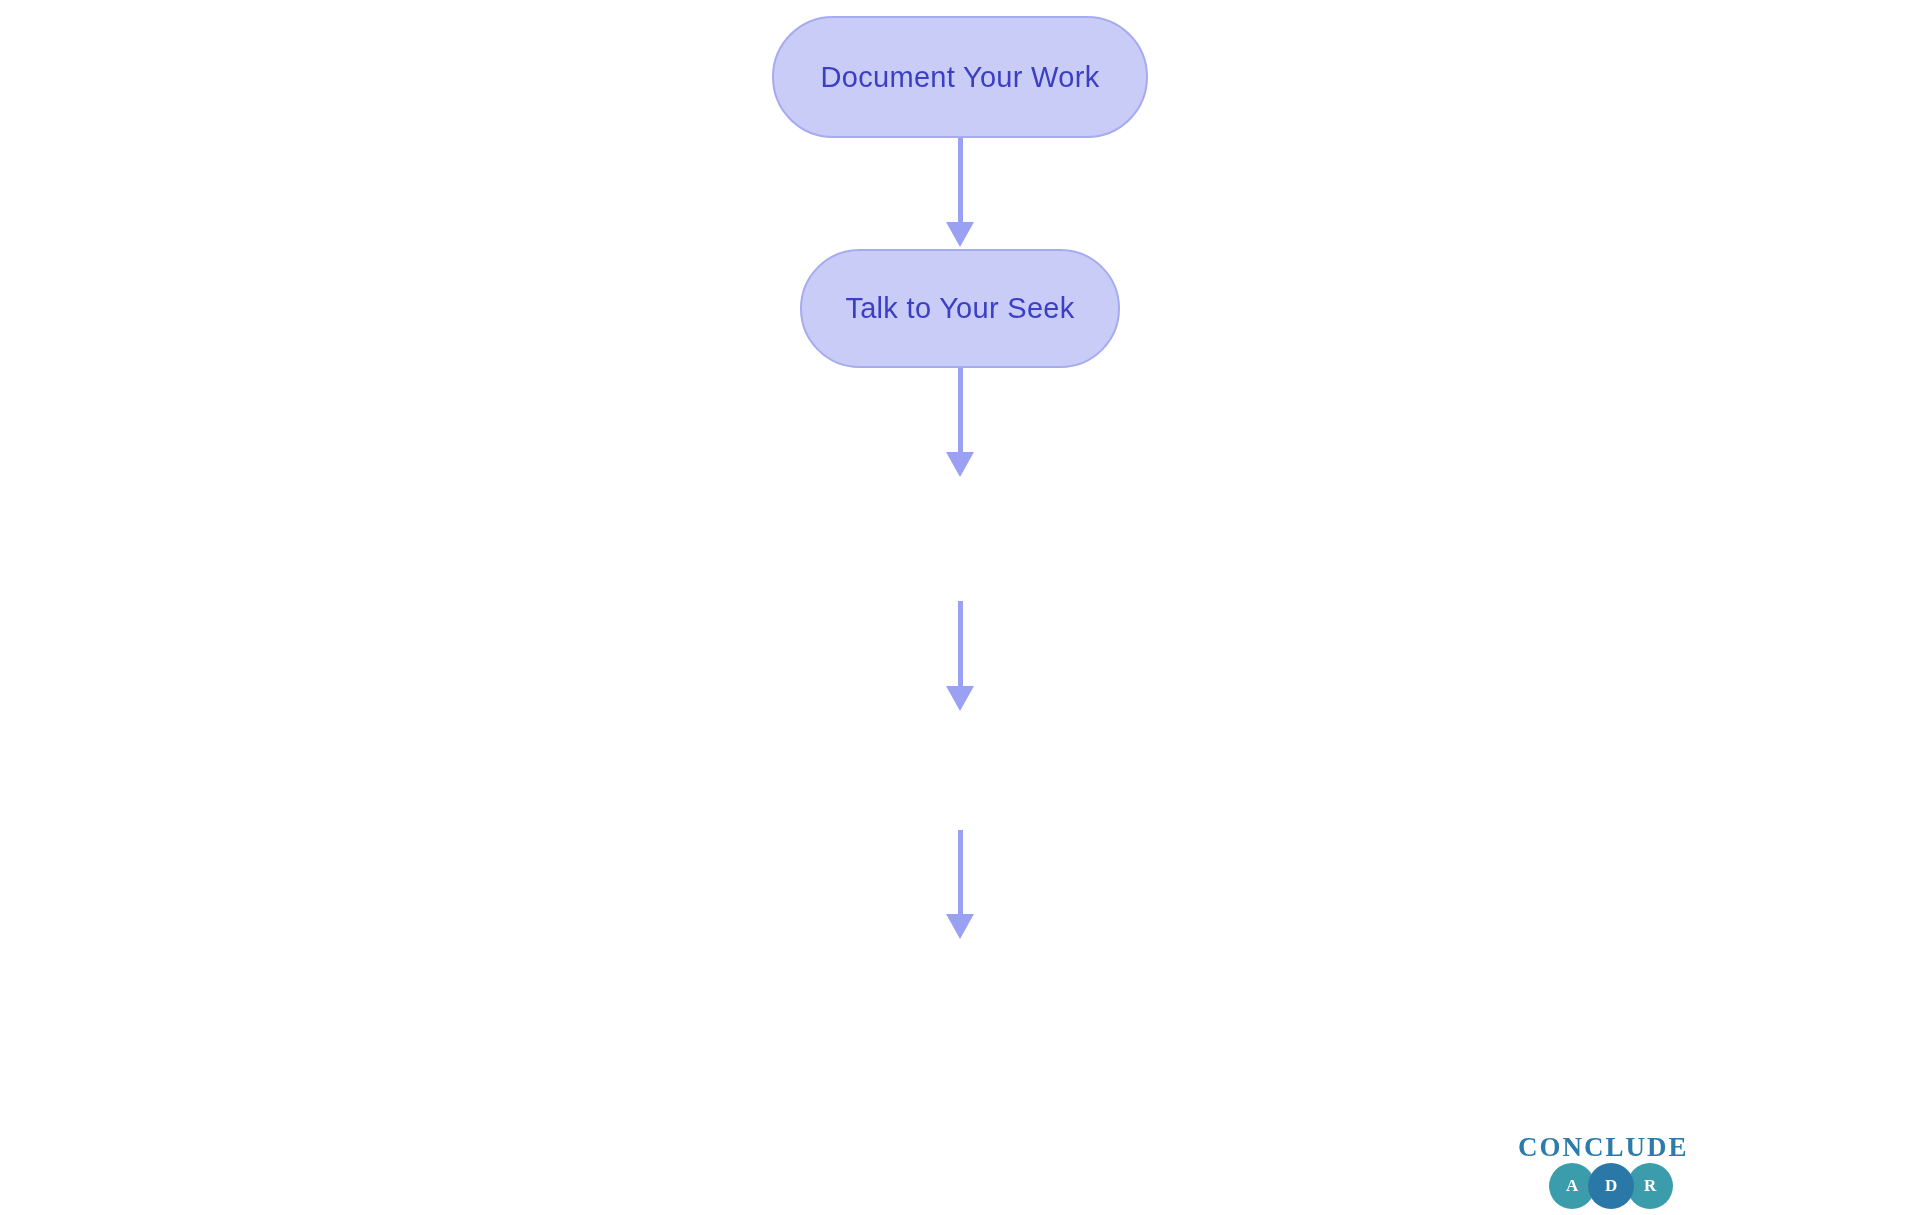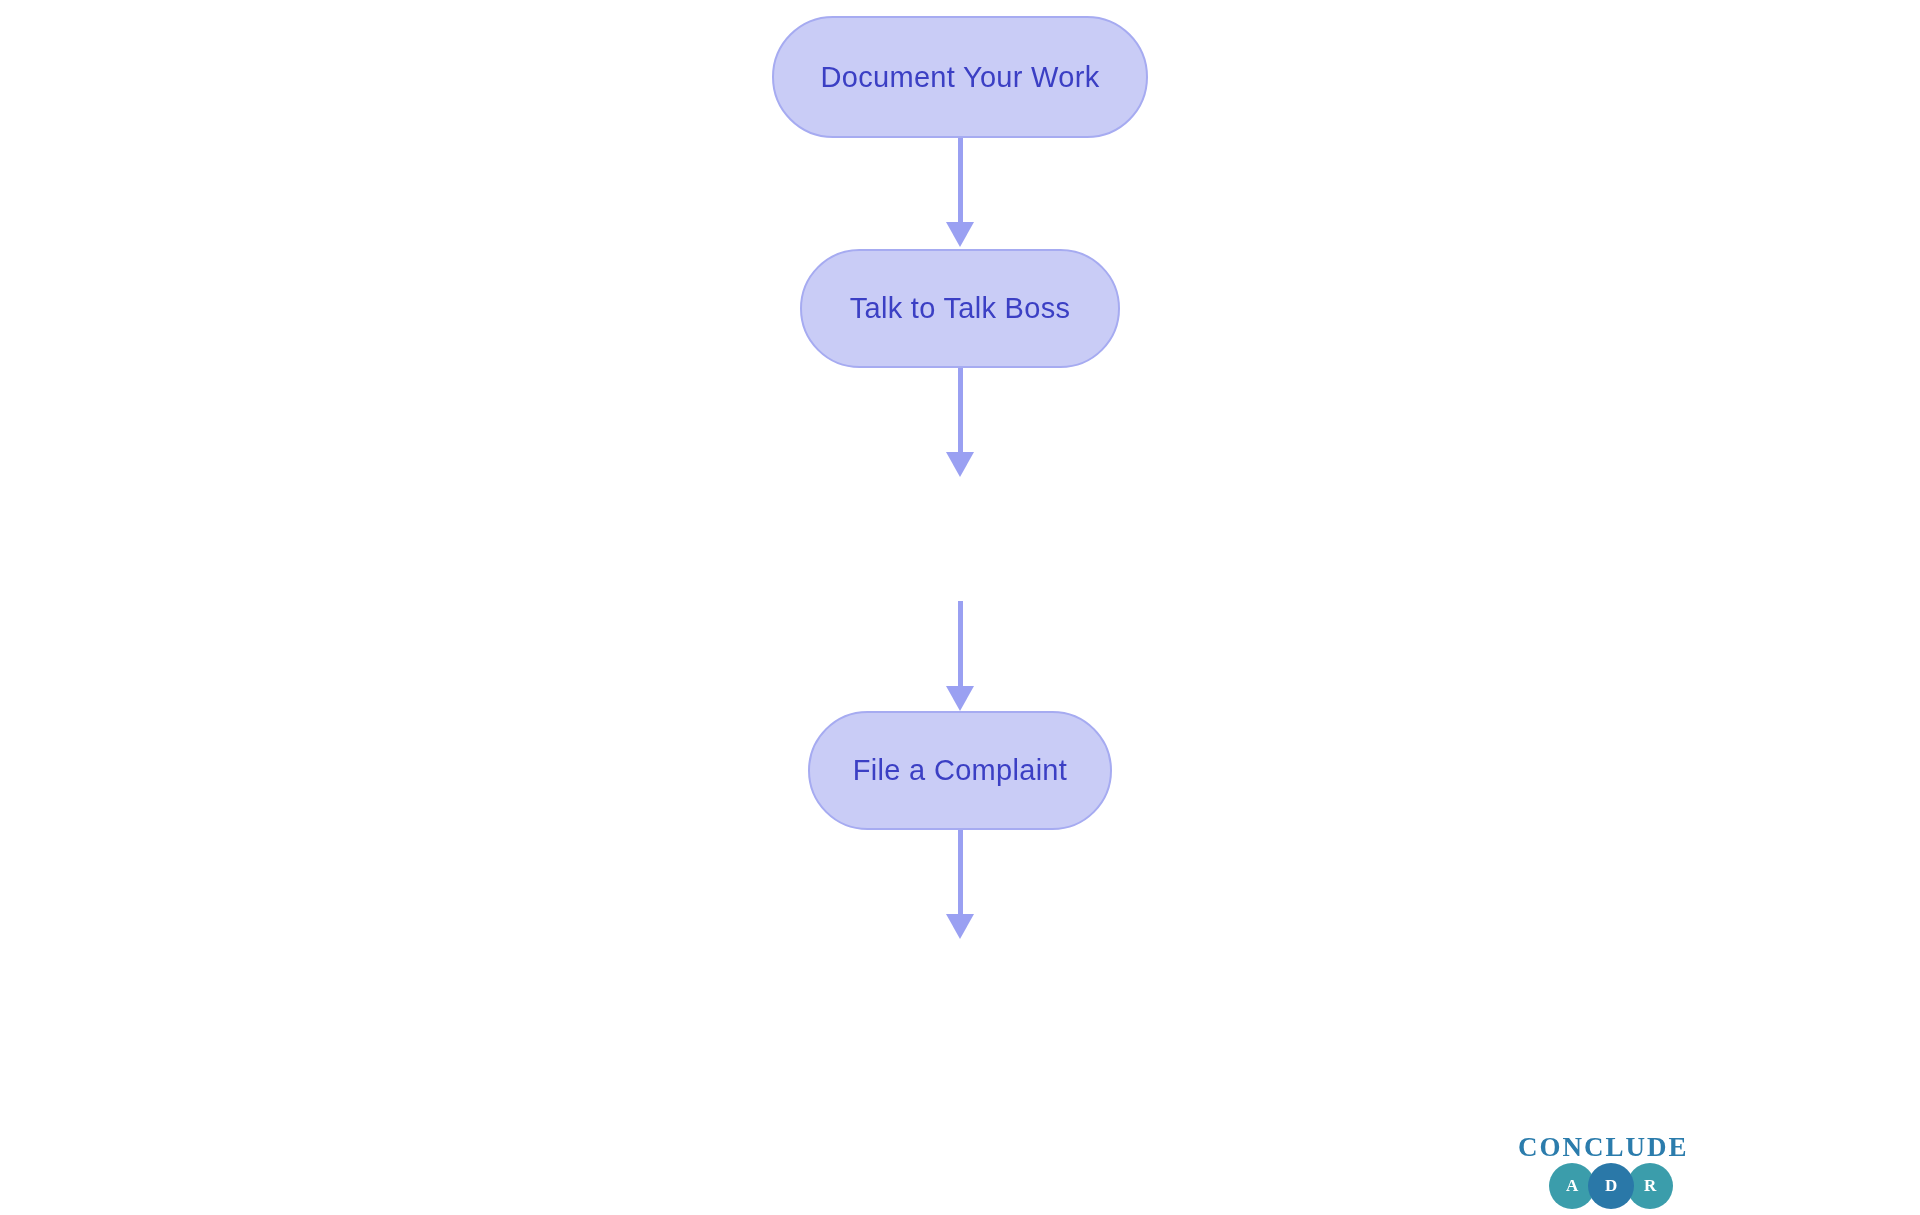--- a/index.html
+++ b/index.html
@@ -101,30 +101,29 @@
 </head>
 <body>
 
 <div class="canvas">
 
   <div class="flow-node node-1">Document Your Work</div>
 
   <div class="arrow-line line-1"></div>
   <div class="arrow-head head-1"></div>
 
-  <div class="flow-node node-2">Talk to Talk Boss</div>
+  <div class="flow-node node-2">Talk to Your Seek</div>
 
   <div class="arrow-line line-2"></div>
   <div class="arrow-head head-2"></div>
 
 
   <div class="arrow-line line-3"></div>
   <div class="arrow-head head-3"></div>
 
-  <div class="flow-node node-4">File a Complaint</div>
 
   <div class="arrow-line line-4"></div>
   <div class="arrow-head head-4"></div>
 
 
   <div class="logo">
     <span class="logo-wordmark">CONCLUDE</span>
     <span class="logo-badges">
       <span class="badge badge-a">A</span>
       <span class="badge badge-d">D</span>

